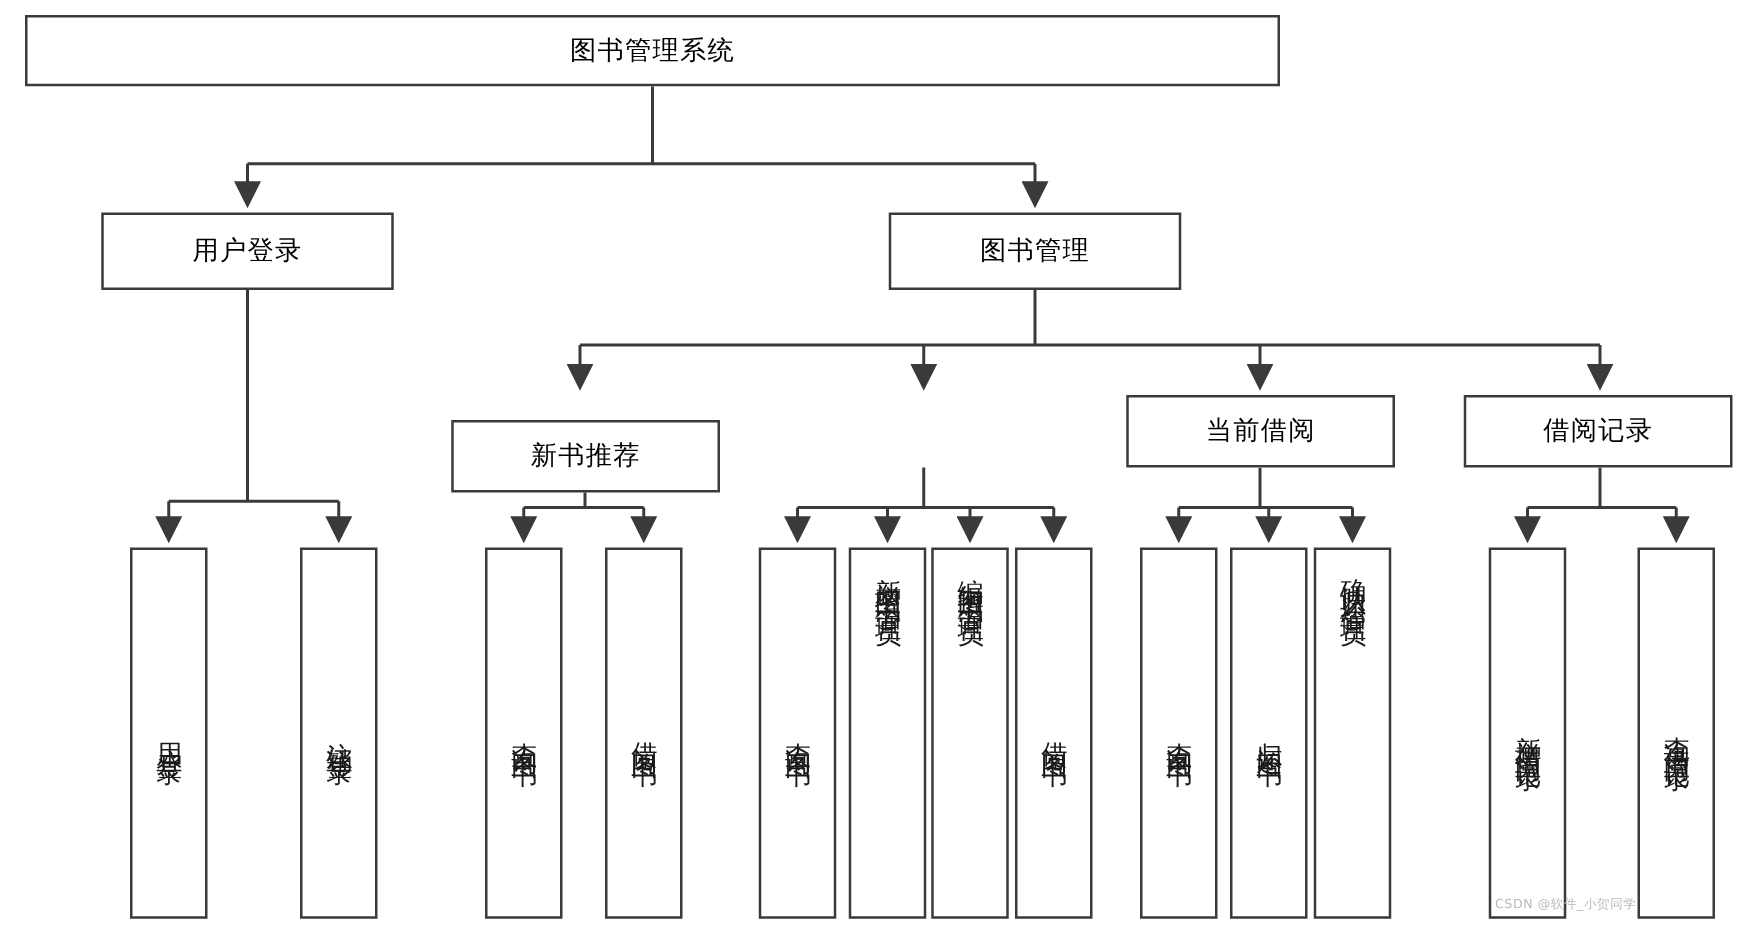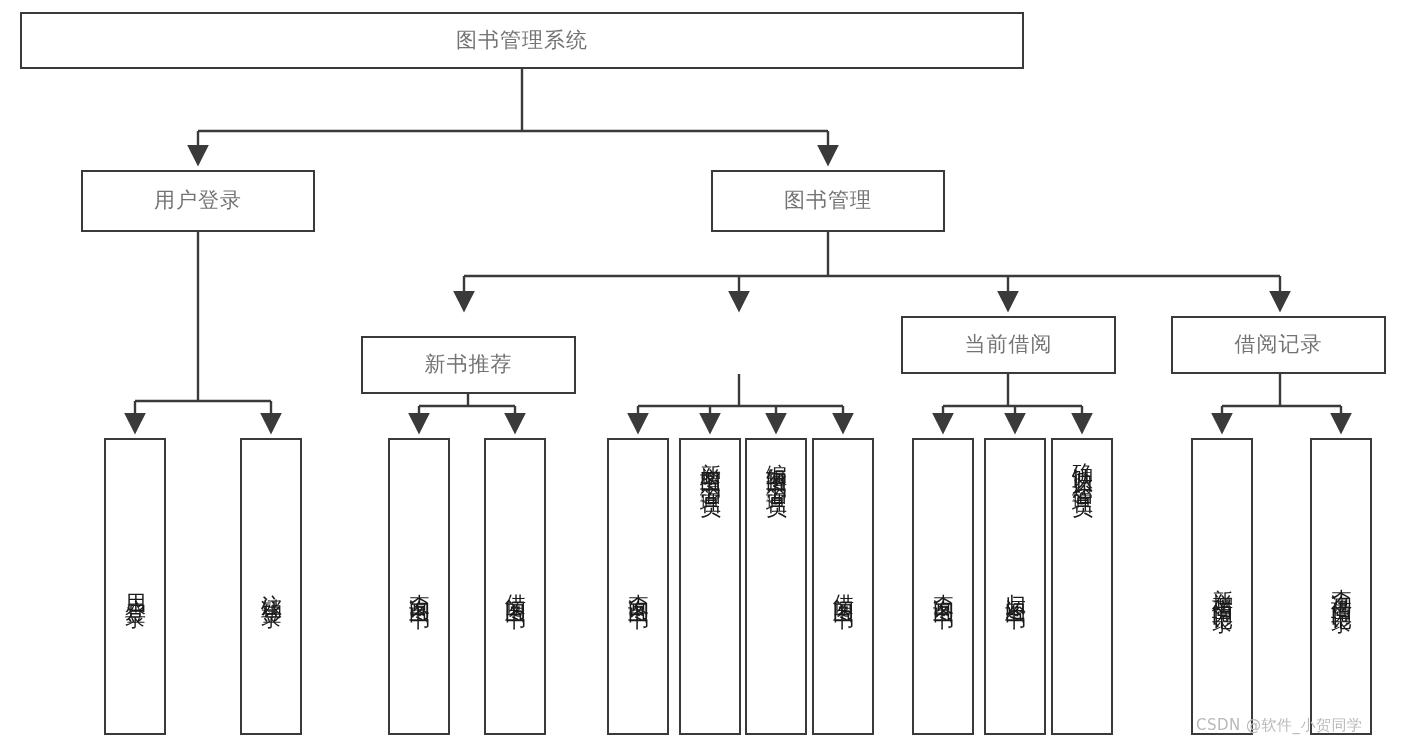--- a/index.html
+++ b/index.html
@@ -29,21 +29,21 @@
     position: absolute;
     box-sizing: border-box;
     border: 2px solid #3a3a3a;
     background: #ffffff;
     display: flex;
     align-items: center;
     justify-content: center;
   }
   .node-h .node-label {
     font-size: 21px;
-    color: #737373;
+    color: #000000;
     letter-spacing: 1px;
     line-height: 1.1;
     white-space: nowrap;
   }
   .node-v {
     align-items: flex-start;
     justify-content: center;
     padding-top: 6px;
   }
   .node-v .node-label {
@@ -54,21 +54,21 @@
     letter-spacing: 5px;
     line-height: 1;
     white-space: nowrap;
   }
   .node-v.vcenter {
     align-items: center;
     padding-top: 0;
   }
   .watermark {
     position: absolute;
-    font-size: 15px;
+    font-size: 10px;
     color: #b9b9b9;
     white-space: nowrap;
     letter-spacing: 0.5px;
   }
 </style>
 </head>
 <body>
 
 <div id="diagram-root">
 

